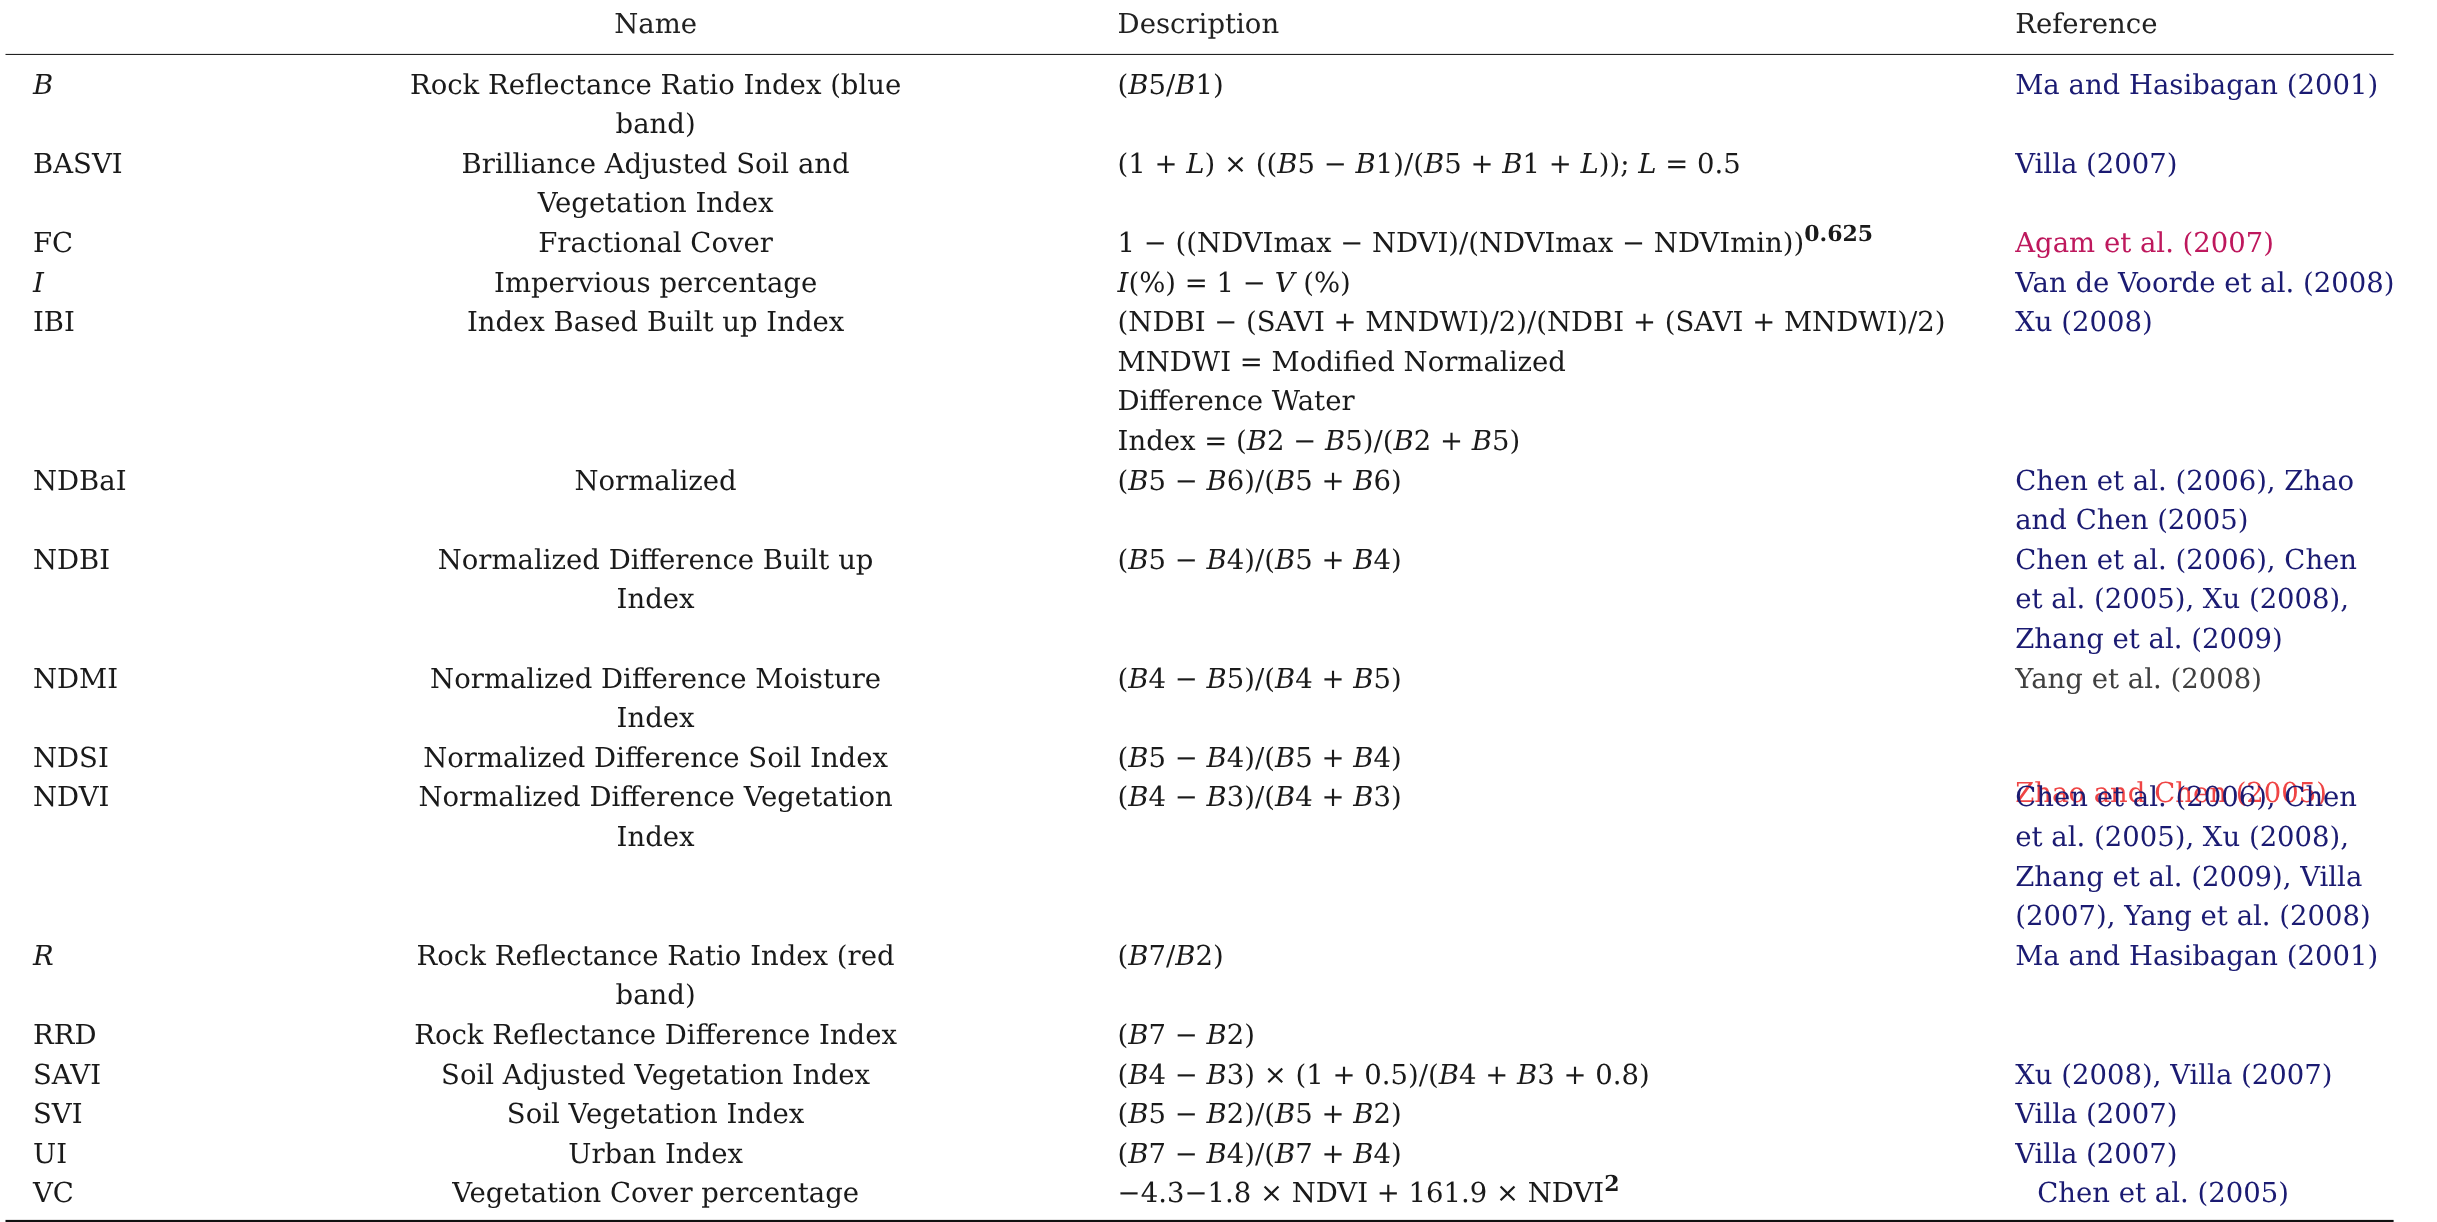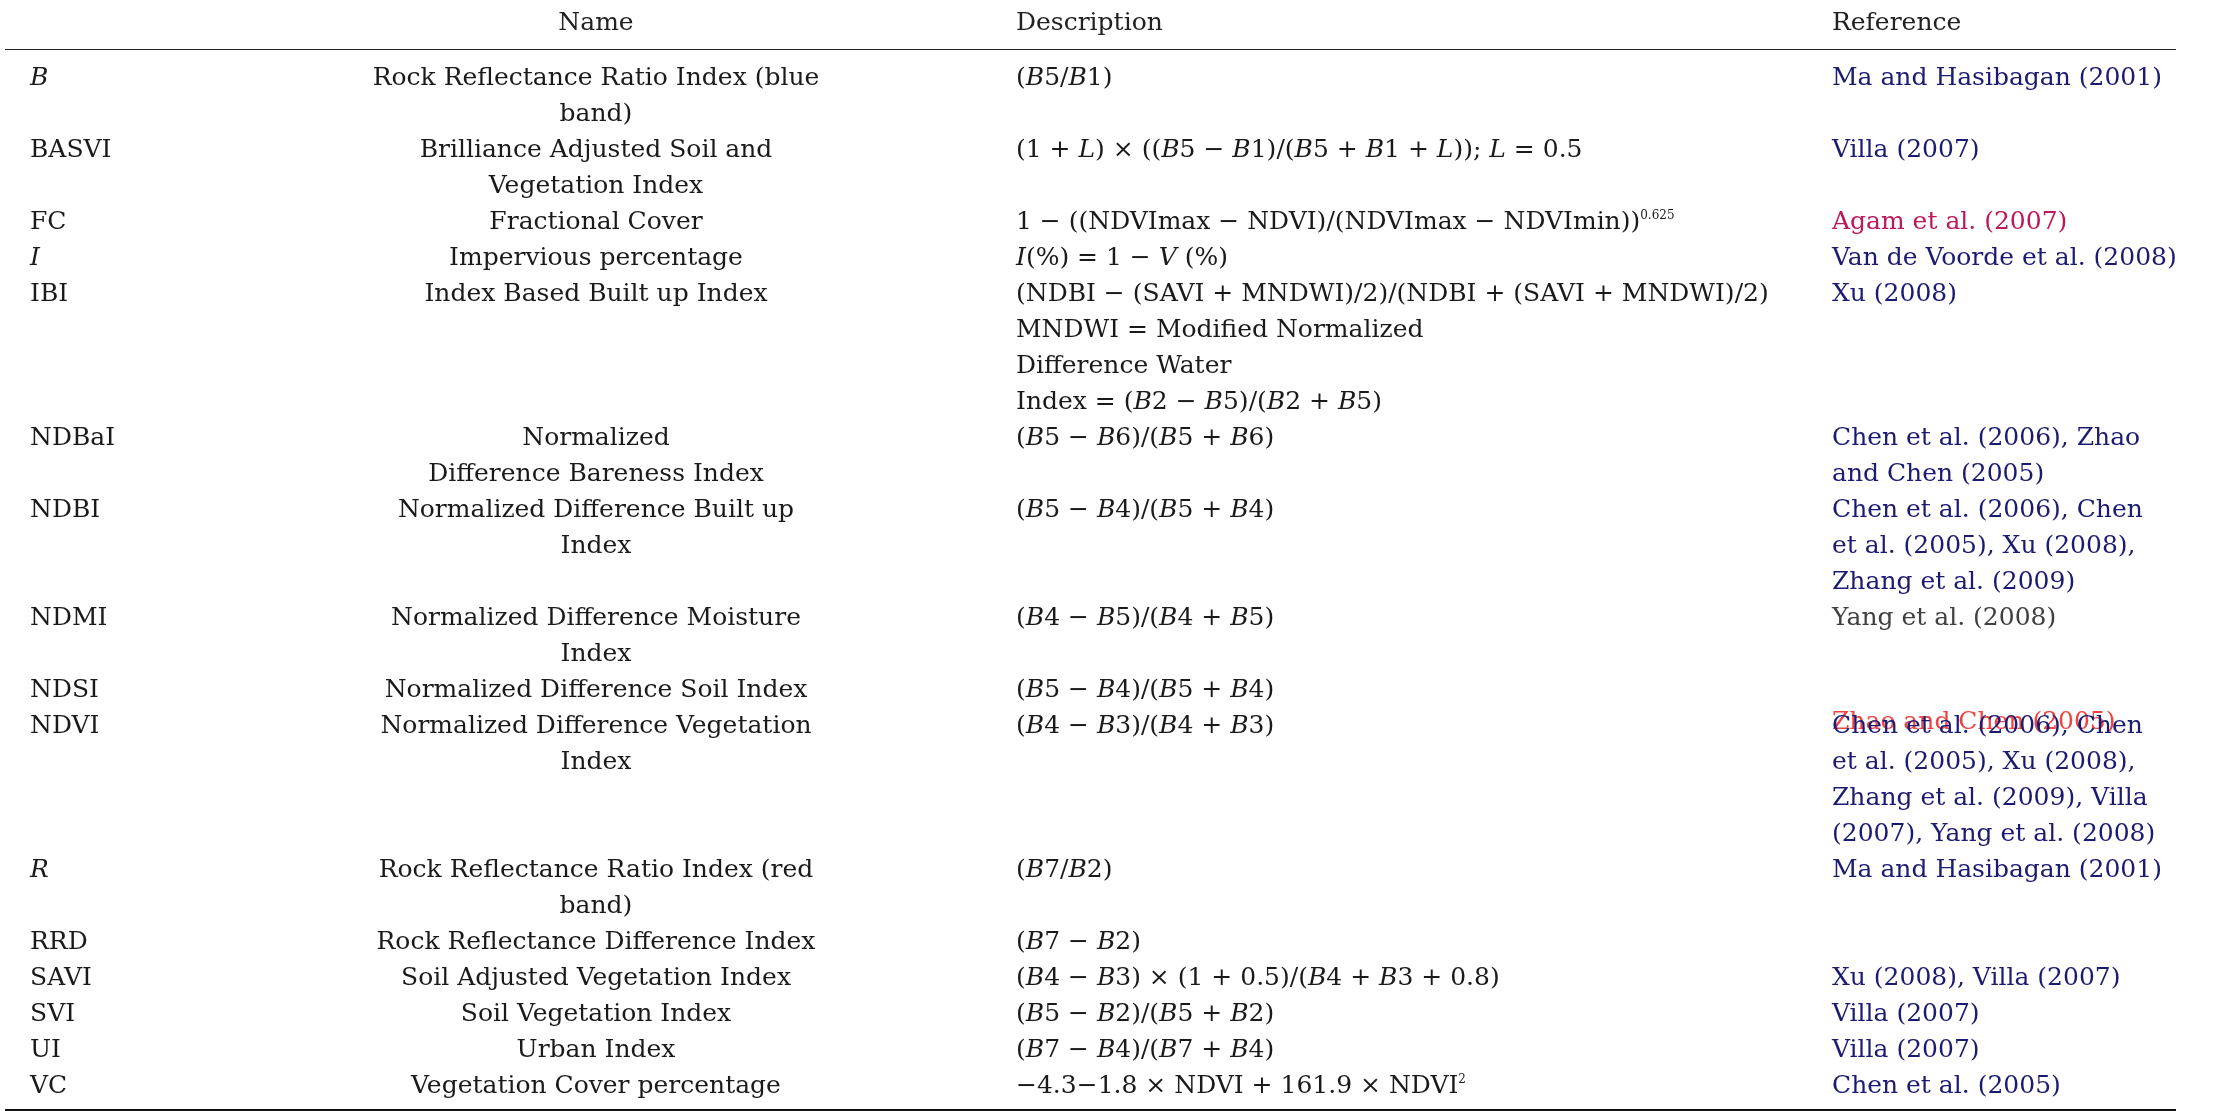--- a/index.html
+++ b/index.html
@@ -48,21 +48,21 @@
       top: 0;
       font-size: 25px;
       line-height: 36px;
       color: #1a1a1a;
     }
     .c-abbr { left: 25px; width: 320px; }
     .c-name { left: 356px; width: 470px; text-align: center; }
     .c-desc { left: 1011px; width: 740px; }
     .c-ref  { left: 1827px; width: 340px; color: #1b1b72; }
     .it { font-style: italic; }
-    sup { font-size: 12px; line-height: 0; vertical-align: 10px; }
+    sup { font-size: 20px; line-height: 0; vertical-align: 10px; font-weight: bold; }
     .line { display: block; white-space: nowrap; }
   </style>
 </head>
 <body>
 
 <div class="table">
   <div class="head-row">
     <span class="head-cell c-abbr"></span>
     <span class="head-cell c-name">Name</span>
     <span class="head-cell c-desc">Description</span>
@@ -131,21 +131,20 @@
           <span class="line"><span>Index = (</span><span class="it">B</span><span>2 − </span><span class="it">B</span><span>5)/(</span><span class="it">B</span><span>2 + </span><span class="it">B</span><span>5)</span></span>
         </span>
         <span class="cell c-ref" style="color: rgb(27, 27, 114);">
           <span class="line">Xu (2008)</span>
         </span>
       </div>
       <div class="row" style="height: 72px;">
         <span class="cell c-abbr">NDBaI</span>
         <span class="cell c-name">
           <span class="line">Normalized</span>
-          <span class="line">Difference Bareness Index</span>
         </span>
         <span class="cell c-desc">
           <span class="line"><span>(</span><span class="it">B</span><span>5 − </span><span class="it">B</span><span>6)/(</span><span class="it">B</span><span>5 + </span><span class="it">B</span><span>6)</span></span>
         </span>
         <span class="cell c-ref" style="color: rgb(27, 27, 114);">
           <span class="line">Chen et al. (2006), Zhao</span>
           <span class="line">and Chen (2005)</span>
         </span>
       </div>
       <div class="row" style="height: 108px;">
@@ -264,18 +263,18 @@
         </span>
       </div>
       <div class="row" style="height: 36px;">
         <span class="cell c-abbr">VC</span>
         <span class="cell c-name">
           <span class="line">Vegetation Cover percentage</span>
         </span>
         <span class="cell c-desc">
           <span class="line"><span>−4.3−1.8 × NDVI + 161.9 × NDVI</span><sup>2</sup></span>
         </span>
-        <span class="cell c-ref" style="color: rgb(27, 27, 114);">
+        <span class="cell c-ref" style="color: rgb(27, 27, 114); margin-left: 20px;">
           <span class="line">Chen et al. (2005)</span>
         </span>
       </div>
     </div>
 </div>
 
 </body></html>

